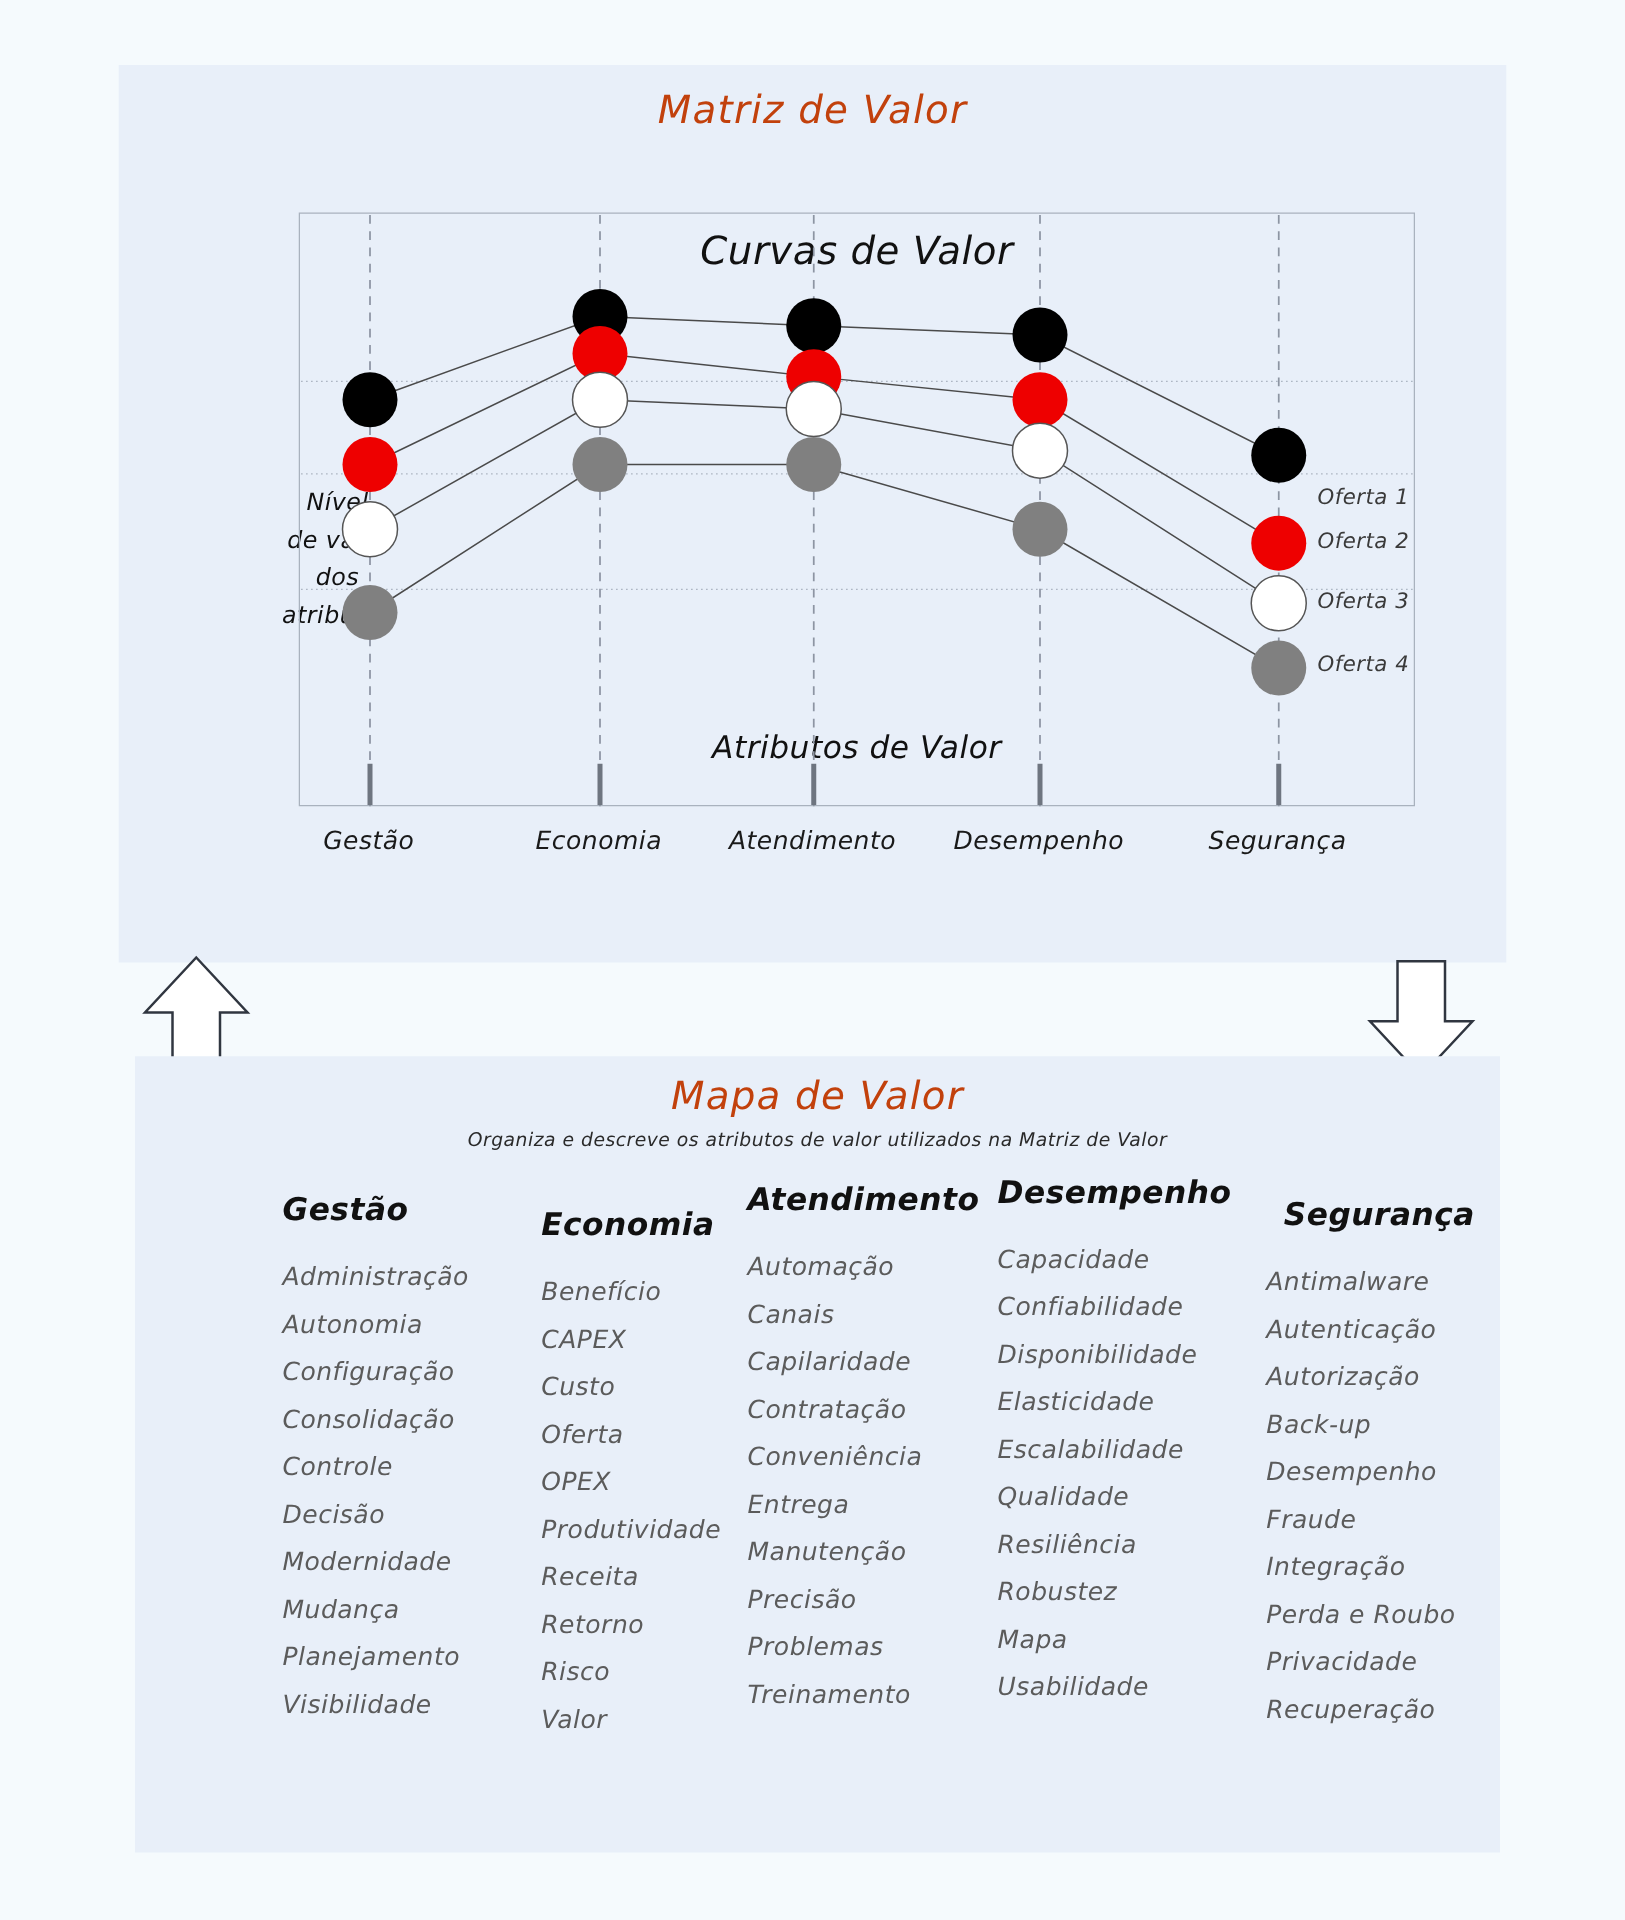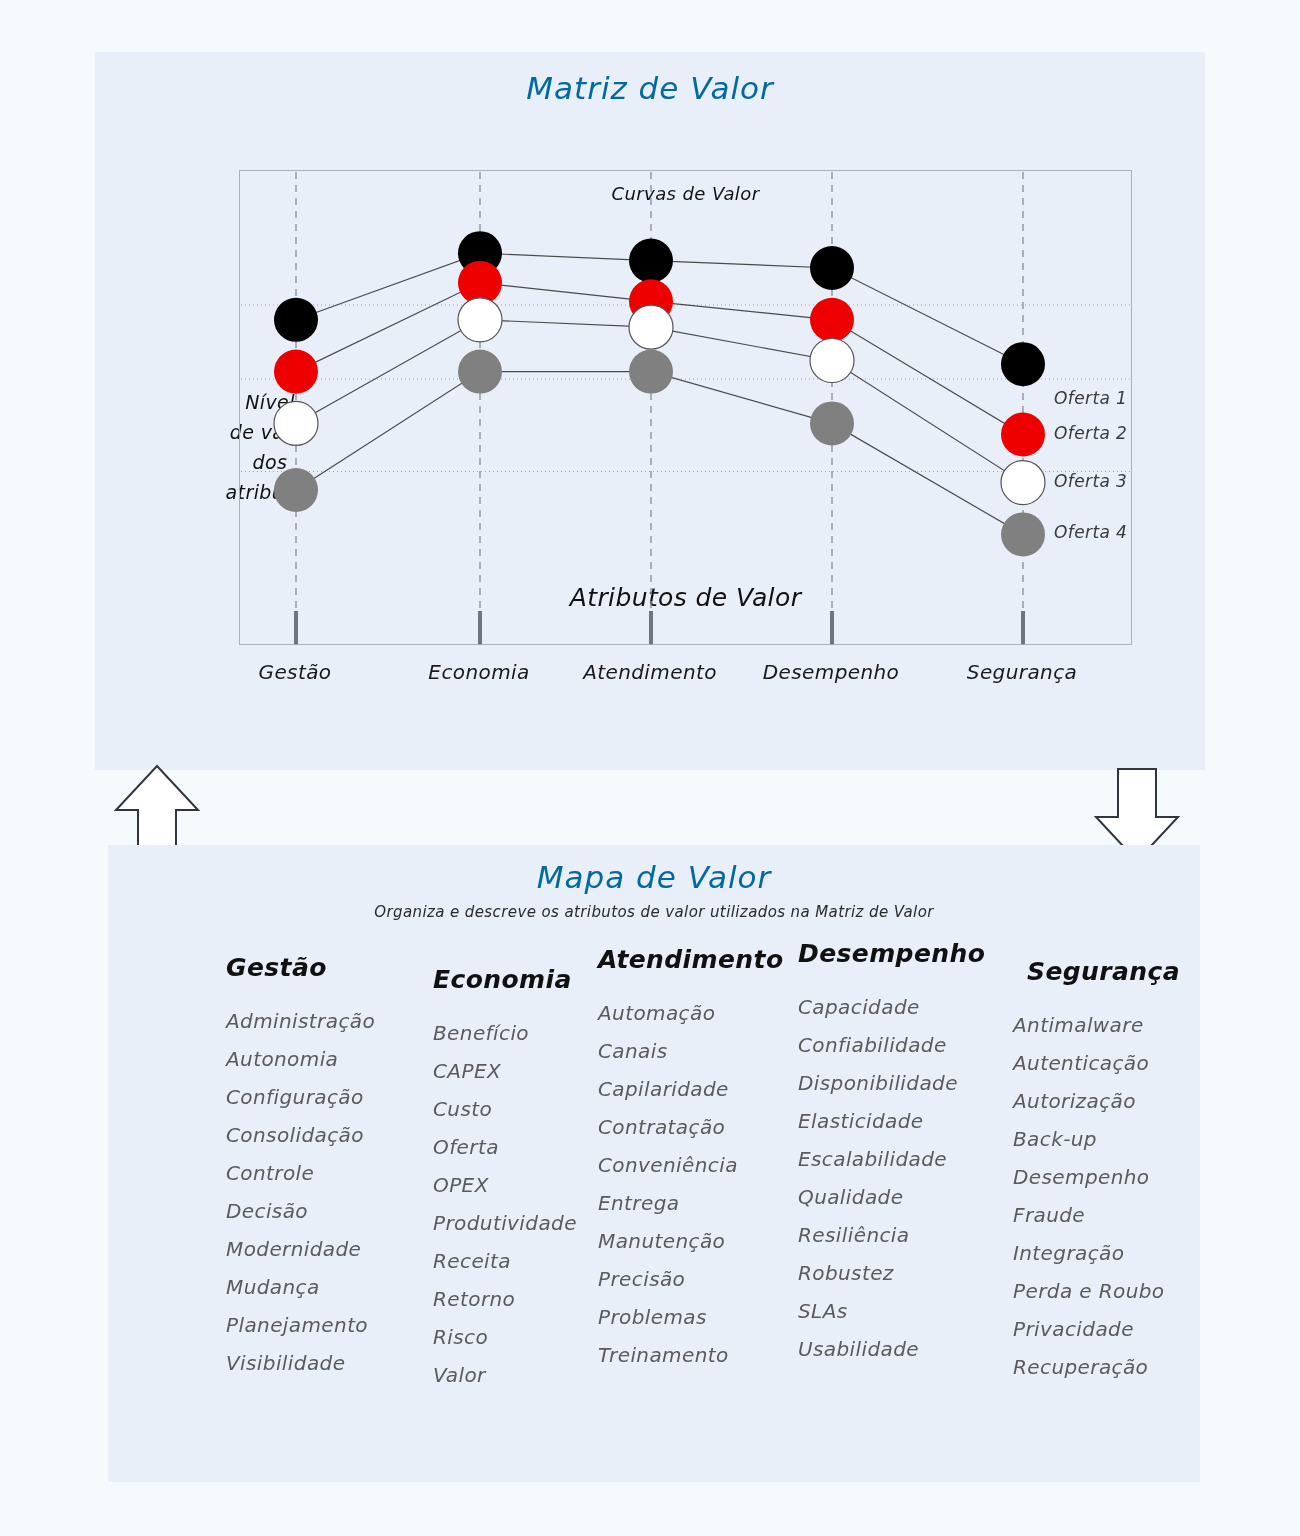--- a/index.html
+++ b/index.html
@@ -37,21 +37,21 @@
     width: 1092px;
     height: 637px;
   }
 
   
   .panel-title {
     position: absolute;
     width: 100%;
     text-align: center;
     font-size: 31px;
-    color: #0369a1;
+    color: #c2410c;
     font-style: italic;
     letter-spacing: 1px;
   }
   .panel-sub {
     position: absolute;
     width: 100%;
     text-align: center;
     font-size: 15px;
     color: #2a2a2a;
     font-style: italic;
@@ -70,21 +70,21 @@
     height: 475px;    
     border: 1px solid #a9b2be;
     box-sizing: border-box;
   }
   #chart-inner-title {
     position: absolute;
     top: 12px;
     left: 0;
     width: 100%;
     text-align: center;
-    font-size: 18px;
+    font-size: 31px;
     color: #111;
     font-style: italic;
   }
   #chart-xaxis-title {
     position: absolute;
     bottom: 32px;
     left: 0;
     width: 100%;
     text-align: center;
     font-size: 25px;
@@ -281,21 +281,21 @@
       <div class="map-col" style="left: 690px; top: -6px;">
         <div class="map-col-head hand" style="margin-left: 0px;">Desempenho</div>
         <div class="map-item hand">Capacidade</div>
         <div class="map-item hand">Confiabilidade</div>
         <div class="map-item hand">Disponibilidade</div>
         <div class="map-item hand">Elasticidade</div>
         <div class="map-item hand">Escalabilidade</div>
         <div class="map-item hand">Qualidade</div>
         <div class="map-item hand">Resiliência</div>
         <div class="map-item hand">Robustez</div>
-        <div class="map-item hand">SLAs</div>
+        <div class="map-item hand">Mapa</div>
         <div class="map-item hand">Usabilidade</div>
       </div>
       <div class="map-col" style="left: 905px; top: 12px;">
         <div class="map-col-head hand" style="margin-left: 14px;">Segurança</div>
         <div class="map-item hand">Antimalware</div>
         <div class="map-item hand">Autenticação</div>
         <div class="map-item hand">Autorização</div>
         <div class="map-item hand">Back-up</div>
         <div class="map-item hand">Desempenho</div>
         <div class="map-item hand">Fraude</div>

